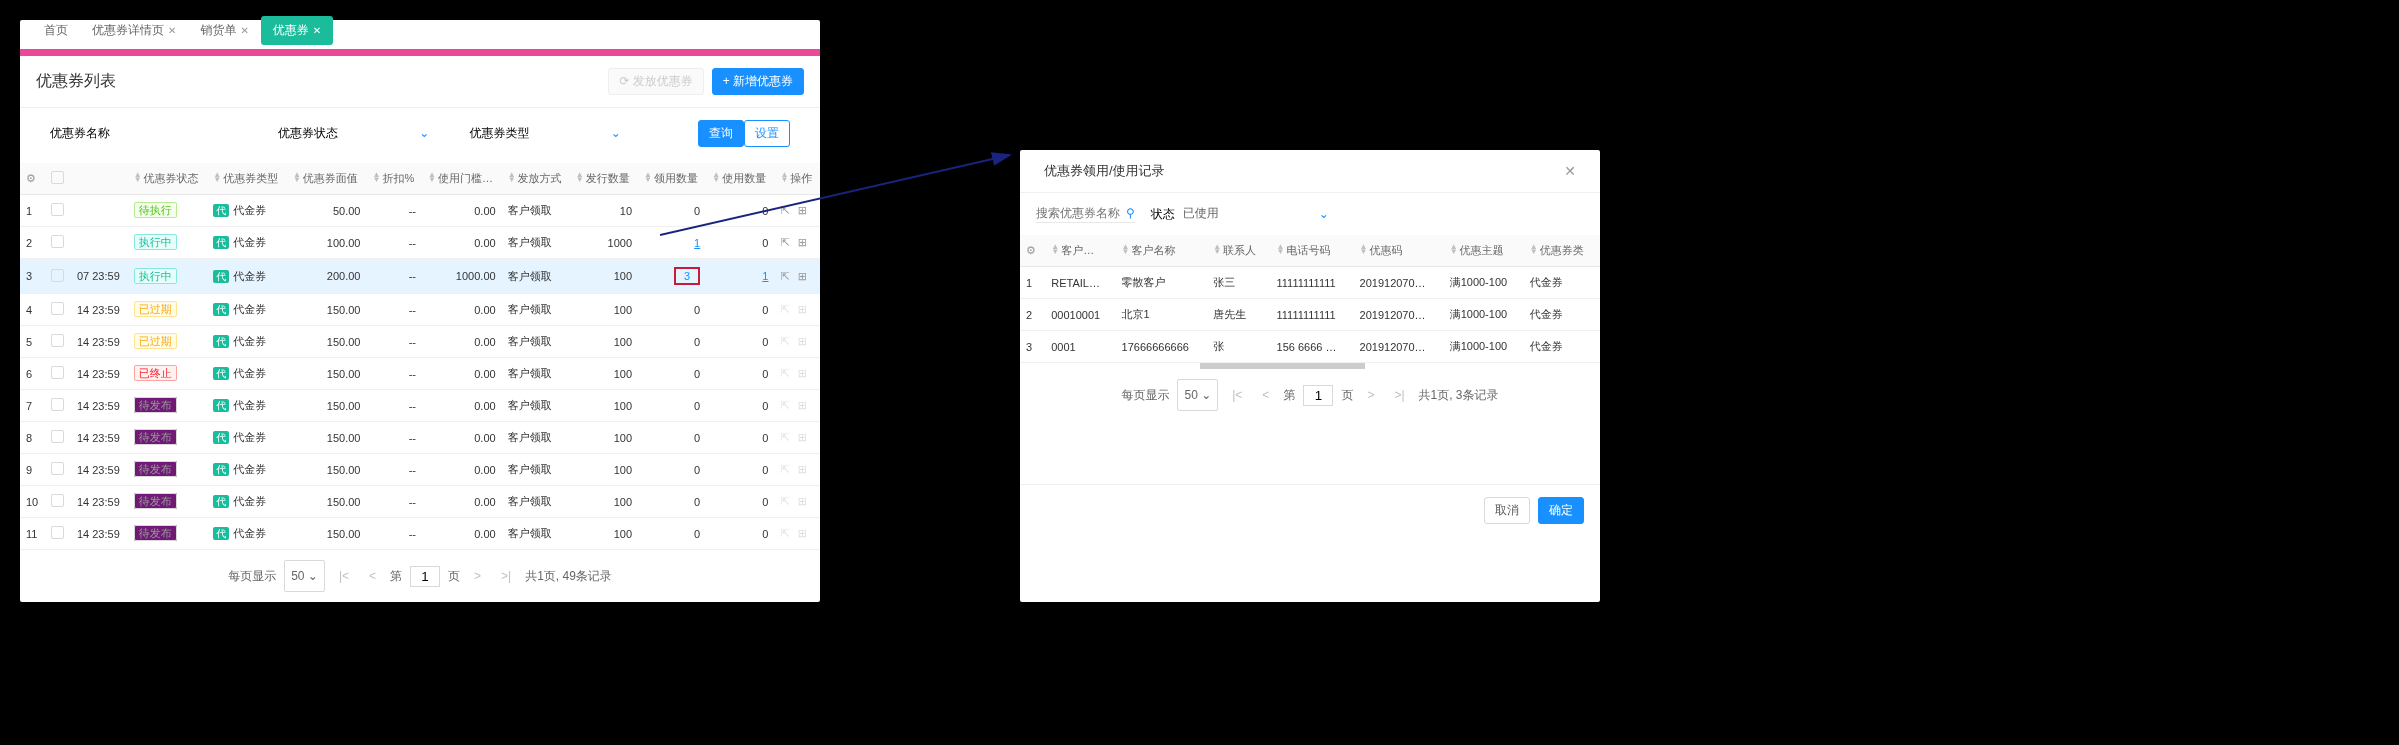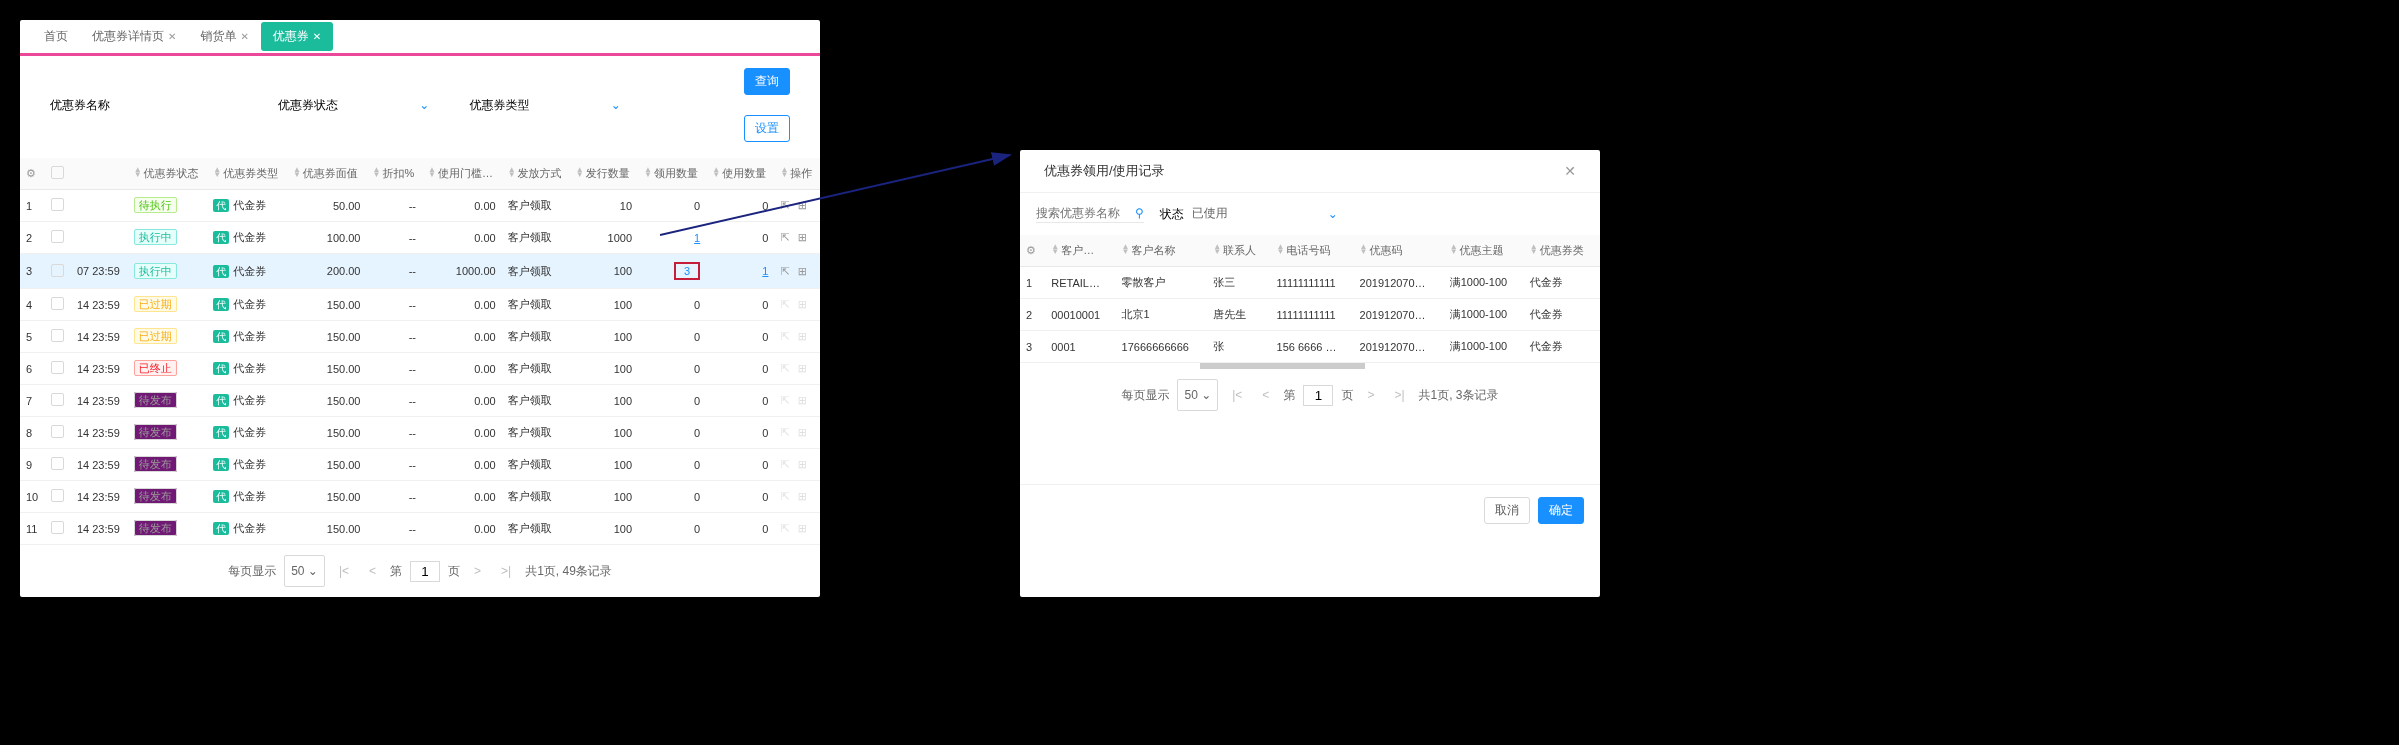--- a/index.html
+++ b/index.html
@@ -3,21 +3,21 @@
   <meta charset="utf-8">
   <style>
     * { margin: 0; padding: 0; box-sizing: border-box; }
     body { font-family: -apple-system, "PingFang SC", "Microsoft YaHei", sans-serif; font-size: 12px; background: #000; color: #333; }
     .container { display: flex; gap: 200px; padding: 20px; }
     .panel { background: #fff; border-radius: 2px; }
     .panel-left { width: 800px; }
     .panel-right { width: 580px; margin-top: 130px; }
 
     
-    .tabs { display: flex; border-bottom: 3px solid #ec4899; height: 36px; align-items: center; padding: 4px 12px; }
+    .tabs { display: flex; border-bottom: 7px solid #ec4899; height: 36px; align-items: flex-end; padding: 4px 12px; }
     .tab { padding: 6px 12px; cursor: pointer; display: flex; align-items: center; gap: 4px; color: #666; }
     .tab.active { background: #1abc9c; color: #fff; border-radius: 3px; }
     .close-x { font-size: 10px; color: #999; cursor: pointer; }
     .tab.active .close-x { color: #fff; }
 
     
     .header-bar { display: flex; justify-content: space-between; align-items: center; padding: 12px 16px; border-bottom: 1px solid #f0f0f0; }
     .page-title { font-size: 16px; font-weight: 500; }
     .header-actions { display: flex; gap: 8px; align-items: center; }
     .btn { padding: 4px 10px; border-radius: 3px; cursor: pointer; border: 1px solid transparent; font-size: 12px; }
@@ -26,21 +26,21 @@
     .btn-outline-primary { color: #1890ff; border: 1px solid #1890ff; background: #fff; }
     .btn-default { border: 1px solid #d9d9d9; background: #fff; color: #595959; }
 
     
     .filters { display: flex; gap: 40px; align-items: center; padding: 12px 30px 16px 30px; }
     .filter-item { display: flex; align-items: center; gap: 8px; }
     .filter-label { color: #000000; }
     .filter-input { border: none; border-bottom: 1px solid transparent; width: 120px; padding: 2px; }
     .filter-select { display: flex; align-items: center; gap: 40px; color: #666; cursor: pointer; border-bottom: 1px solid transparent; }
     .chevron { color: #1890ff; font-size: 12px; }
-    .search-actions { display: flex; flex-direction: column; gap: 20px; margin-left: auto; }
+    .search-actions { display: flex; flex-direction: row; gap: 0; margin-left: auto; }
 
     
     .table-wrapper { overflow-x: auto; }
     table { width: 100%; border-collapse: collapse; }
     th { background: #fafafa; padding: 8px 6px; text-align: left; font-weight: normal; color: #666; border-bottom: 1px solid #e8e8e8; white-space: nowrap; font-size: 11px; }
     th .sort-icon { color: #bfbfbf; font-size: 8px; margin-right: 2px; display: inline-block; line-height: 0.6; }
     td { padding: 8px 6px; border-bottom: 1px solid #f0f0f0; white-space: nowrap; font-size: 11px; }
     tr.highlighted { background: #e6f4ff; }
     .checkbox { width: 13px; height: 13px; border: 1px solid #d9d9d9; border-radius: 2px; display: inline-block; }
     .status-badge { padding: 1px 4px; border-radius: 2px; font-size: 11px; }
@@ -61,21 +61,21 @@
     .pagination { display: flex; align-items: center; gap: 8px; padding: 10px 16px; justify-content: center; color: #666; font-size: 12px; }
     .page-select { border: 1px solid #d9d9d9; padding: 8px 6px; border-radius: 2px; }
     .page-btn { padding: 2px 6px; cursor: pointer; color: #bfbfbf; }
     .page-input { width: 30px; border: 1px solid #d9d9d9; text-align: center; padding: 2px; }
 
     
     .modal-header { display: flex; justify-content: space-between; align-items: center; padding: 12px 24px; border-bottom: 1px solid #f0f0f0; }
     .modal-title { font-size: 13px; font-weight: 500; }
     .modal-close { cursor: pointer; color: #999; font-size: 14px; }
     .modal-filters { display: flex; gap: 16px; align-items: center; padding: 12px 16px; }
-    .search-box { display: flex; align-items: flex-end; gap: 9px; border-bottom: 1px solid #e8e8e8; padding-bottom: 2px; }
+    .search-box { display: flex; align-items: flex-end; gap: 0; border-bottom: 1px solid #e8e8e8; padding-bottom: 2px; }
     .search-box input { border: none; outline: none; width: 90px; font-size: 12px; }
     .search-icon { color: #1890ff; }
     .modal-footer { display: flex; justify-content: flex-end; gap: 8px; padding: 12px 16px; border-top: 1px solid #f0f0f0; margin-top: 63px; }
 
     
     .arrow-svg { position: absolute; top: 145px; left: 660px; pointer-events: none; z-index: 10; }
 
     .gear-icon { color: #999; cursor: pointer; }
     .scroll-hint { height: 6px; background: linear-gradient(to right, transparent 30%, #ccc 30%, #ccc 60%, transparent 60%); margin: 0 16px; border-radius: 3px; }
   </style>
@@ -96,20 +96,30 @@
         <div class="tab">
           <span>销货单</span>
           <span class="close-x">✕</span>
         </div>
         <div class="tab active">
           <span>优惠券</span>
           <span class="close-x">✕</span>
         </div>
       </div>
 
+    <div class="header-bar">
+      <div class="page-title">优惠券列表</div>
+      <div class="header-actions">
+        <span class="btn btn-disabled">
+          <span>⟳</span>
+          <span>发放优惠券</span>
+        </span>
+        <span class="btn btn-primary">+ 新增优惠券</span>
+      </div>
+    </div>
 
     <div class="filters">
       <div class="filter-item">
         <span class="filter-label">优惠券名称</span>
         <input class="filter-input" style="">
       </div>
       <div class="filter-item">
         <span class="filter-label">优惠券状态</span>
         <span class="filter-select">&nbsp;&nbsp;&nbsp;&nbsp;&nbsp;&nbsp;&nbsp;&nbsp;&nbsp;&nbsp;<span class="chevron">⌄</span></span>
       </div>

